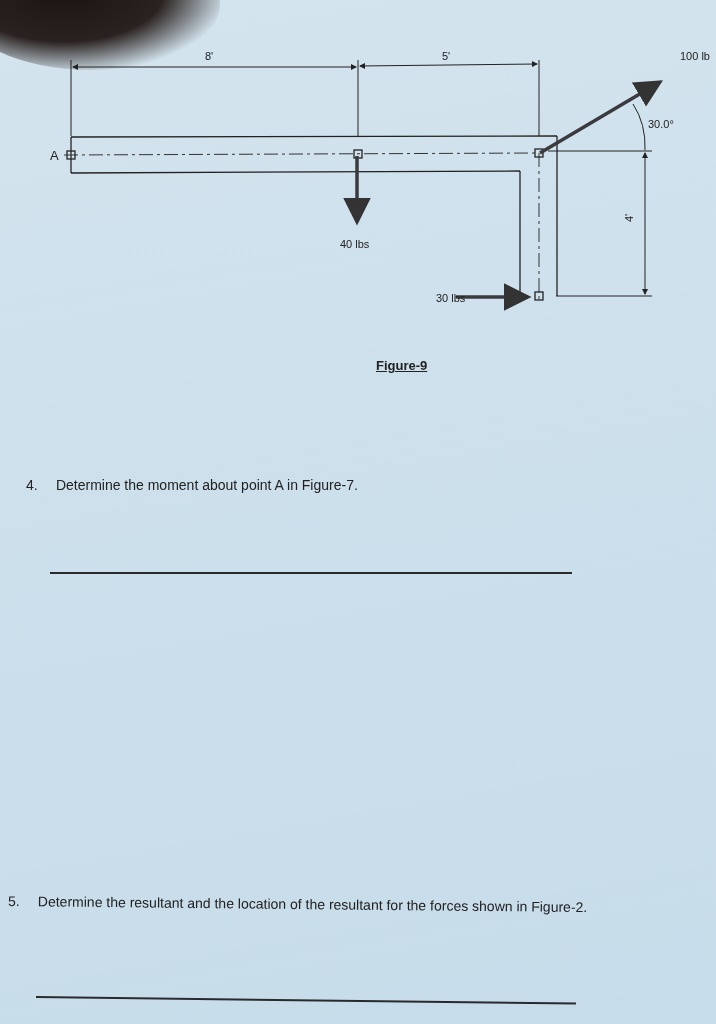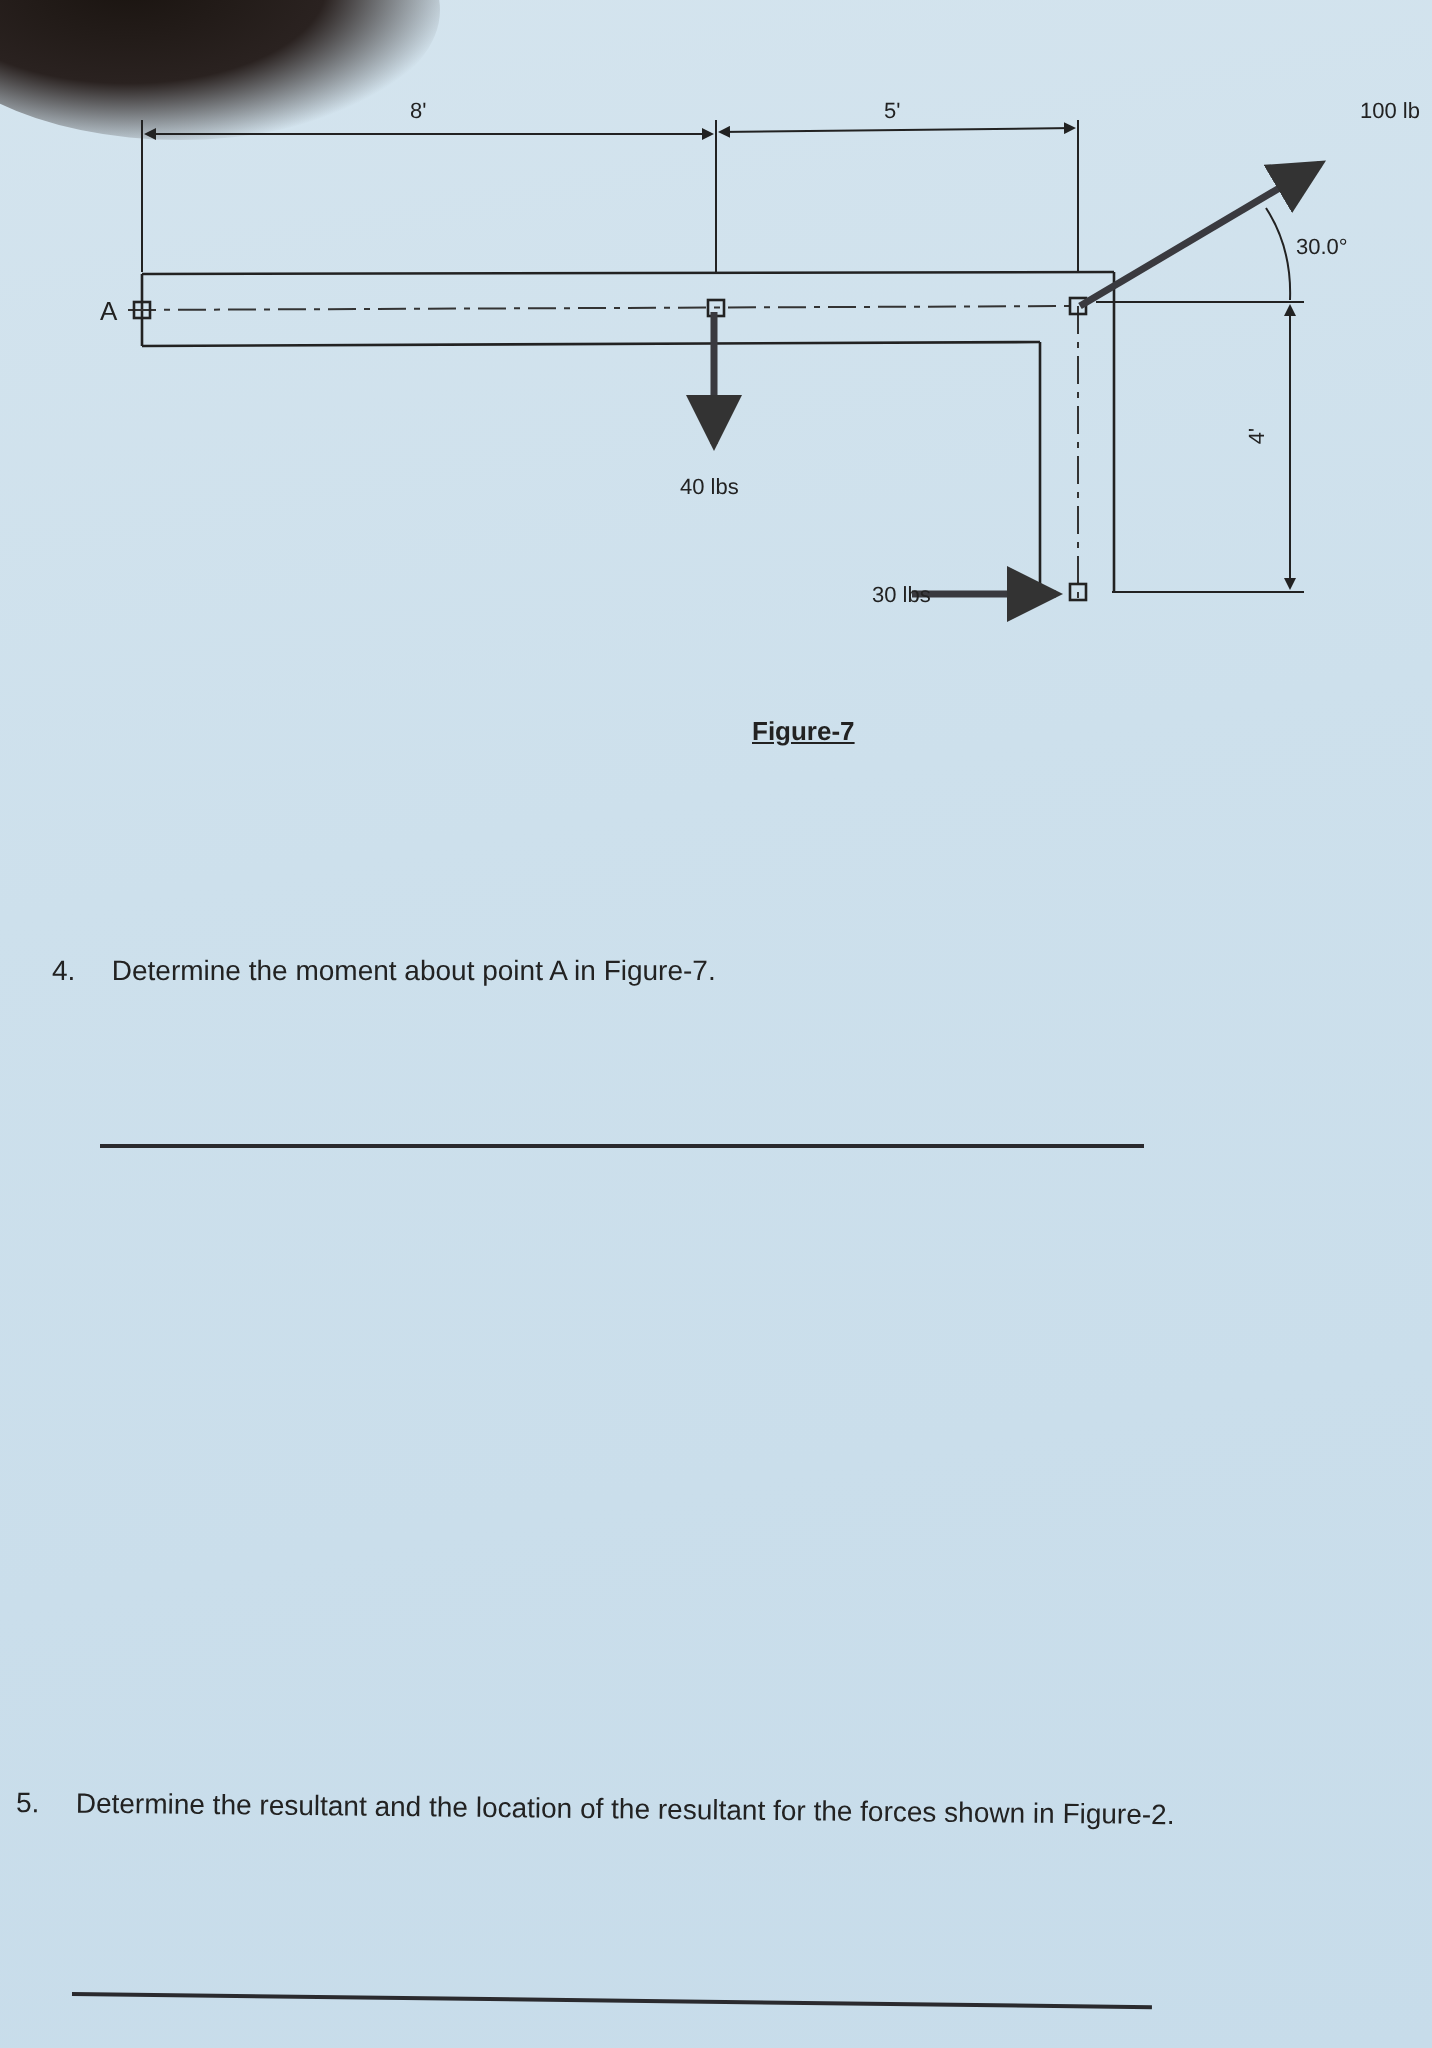--- a/index.html
+++ b/index.html
@@ -78,21 +78,21 @@
 
 <div class="lbl" style="left:205px;top:50px;">8'</div>
 <div class="lbl" style="left:442px;top:50px;">5'</div>
 <div class="lbl" style="left:625px;top:212px;transform:rotate(-90deg);">4'</div>
 <div class="lbl" style="left:50px;top:148px;font-size:13px;">A</div>
 <div class="lbl" style="left:340px;top:238px;">40 lbs</div>
 <div class="lbl" style="left:436px;top:292px;">30 lbs</div>
 <div class="lbl" style="left:680px;top:50px;">100 lb</div>
 <div class="lbl" style="left:648px;top:118px;">30.0°</div>
 
-<div class="caption">Figure-7</div>
+<div class="caption">Figure-9</div>
 
 <div class="q" style="left:26px;top:477px;">
   <span class="num">4.</span>
   <span>Determine the moment about point A in Figure-7.</span>
 </div>
 <div class="answer-line" style="left:50px;top:572px;width:522px;"></div>
 
 <div class="q" style="left:8px;top:893px;width:710px;transform:rotate(0.6deg);transform-origin:left center;">
   <span class="num">5.</span>
   <span>Determine the resultant and the location of the resultant for the forces shown in Figure-2.</span>

